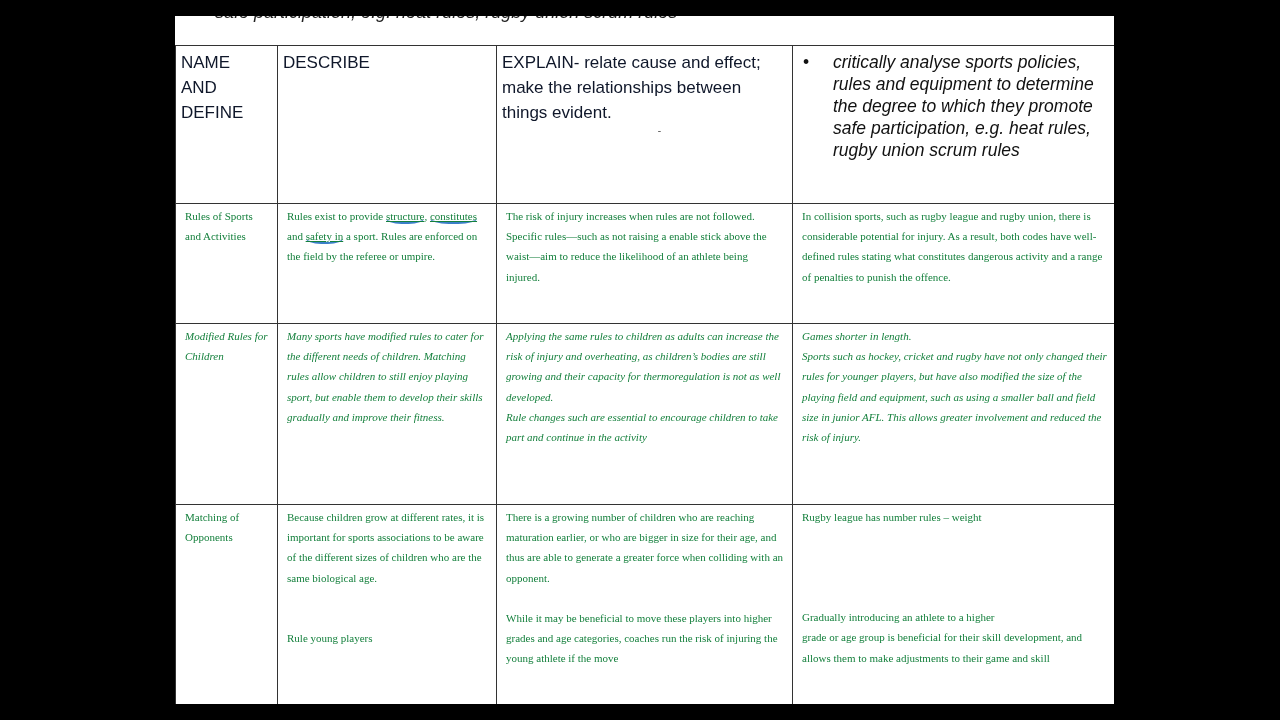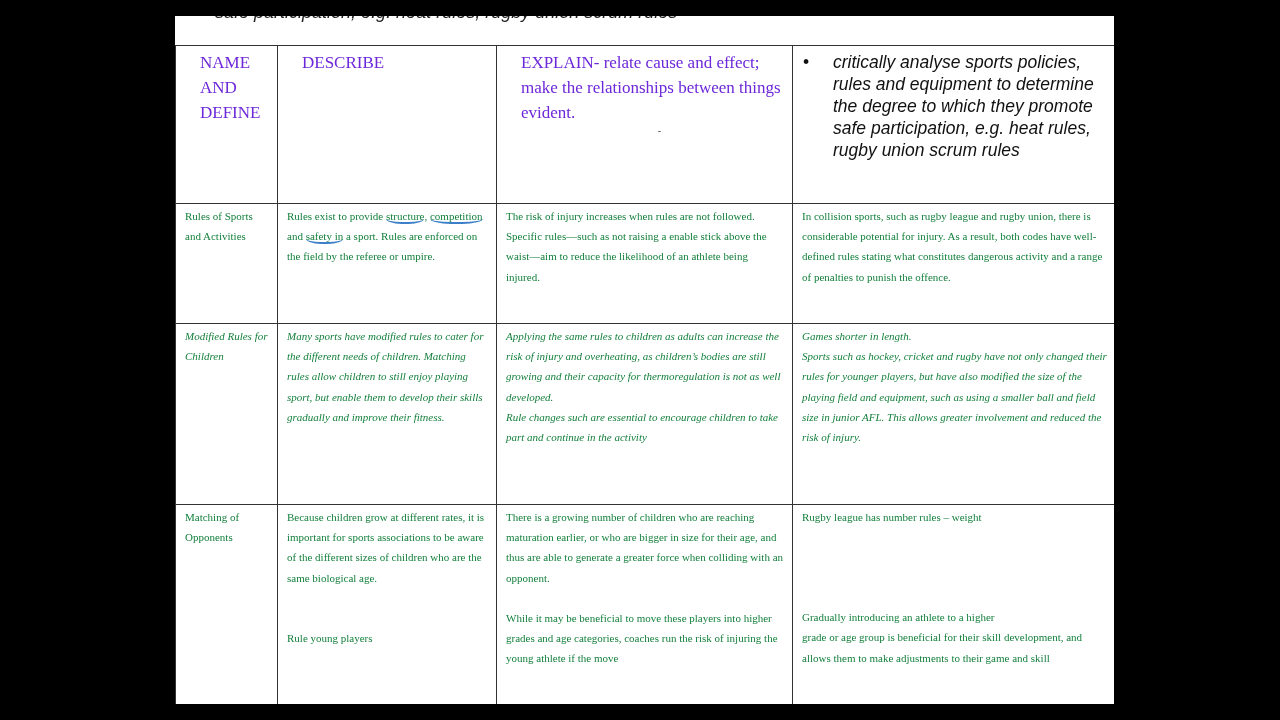--- a/index.html
+++ b/index.html
@@ -3,28 +3,28 @@
 <meta charset="utf-8">
 <style>
   html, body { margin:0; padding:0; }
   body { width:1280px; height:720px; background:#000; position:relative; overflow:hidden; }
   .page { position:absolute; left:175px; top:16px; width:939px; height:688px; background:#fff; overflow:hidden; }
   .cut-line { position:absolute; left:40px; top:-14px; font-family:"Liberation Sans", sans-serif; font-style:italic; font-size:18px; color:#222; white-space:nowrap; }
   table { position:absolute; left:0; top:29px; border-collapse:collapse; table-layout:fixed; width:939px; }
   td { border:1px solid #333; vertical-align:top; padding:0; overflow:hidden; }
   col.c1 { width:102px; } col.c2 { width:219px; } col.c3 { width:296px; } col.c4 { width:322px; }
   .hdr td { height:157px; }
-  .hdr .sans { font-family:Liberation Serif, serif; font-size:17px; line-height:25px; color:#6d28d9; padding:4px 8px 0 24px; }
+  .hdr .sans { font-family:Liberation Sans, sans-serif; font-size:17px; line-height:25px; color:#0f172a; padding:4px 8px 0 5px; }
   .hdr .ital { font-family:"Liberation Sans", sans-serif; font-style:italic; font-size:17.5px; line-height:22px; color:#111; padding:5px 8px 0 10px; display:flex; }
   .bullet { width:30px; flex:0 0 30px; font-style:normal; }
   .serif { font-family:"Liberation Serif", serif; font-size:11px; line-height:20.2px; color:#15803d; padding:2px 6px 0 9px; white-space:pre-line; }
   .r1 td { height:119px; }
   .r2 td { height:180px;font-style:italic; }
   .r3 td { height:200px; }
-  .ul { border-bottom:2px solid #3a7fc8; border-radius:0 0 40% 40%; }
+  .ul { border-bottom:2px solid #3a7fc8; border-radius:0 0 40% 40%;text-decoration:underline; }
   .sp { display:block; height:20px; }
 </style>
 </head>
 <body>
 
 <div class="page">
   <div class="cut-line">safe participation, e.g. heat rules, rugby union scrum rules</div>
 
   <table>
     <colgroup>
@@ -53,21 +53,21 @@
           <span>critically analyse sports policies, rules and equipment to determine the degree to which they promote safe participation, e.g. heat rules, rugby union scrum rules</span>
         </div>
       </td>
     </tr>
 
     <tr class="r1">
       <td>
             <div class="serif">Rules of Sports and Activities</div>
           </td>
       <td>
-            <div class="serif"><span>Rules exist to provide </span><span class="ul">structure</span><span>, </span><span class="ul">competition</span><span> and </span><span class="ul">safety in</span><span> a sport. Rules are enforced on the field by the referee or umpire.</span></div>
+            <div class="serif"><span>Rules exist to provide </span><span class="ul">structure</span><span>, </span><span class="ul">constitutes</span><span> and </span><span class="ul">safety in</span><span> a sport. Rules are enforced on the field by the referee or umpire.</span></div>
           </td>
       <td>
             <div class="serif">The risk of injury increases when rules are not followed. Specific rules—such as not raising a enable stick above the waist—aim to reduce the likelihood of an athlete being
 injured.</div>
           </td>
       <td>
             <div class="serif">In collision sports, such as rugby league and rugby union, there is considerable potential for injury. As a result, both codes have well-defined rules stating what constitutes dangerous activity and a range of penalties to punish the offence.</div>
           </td>
     </tr>
 

